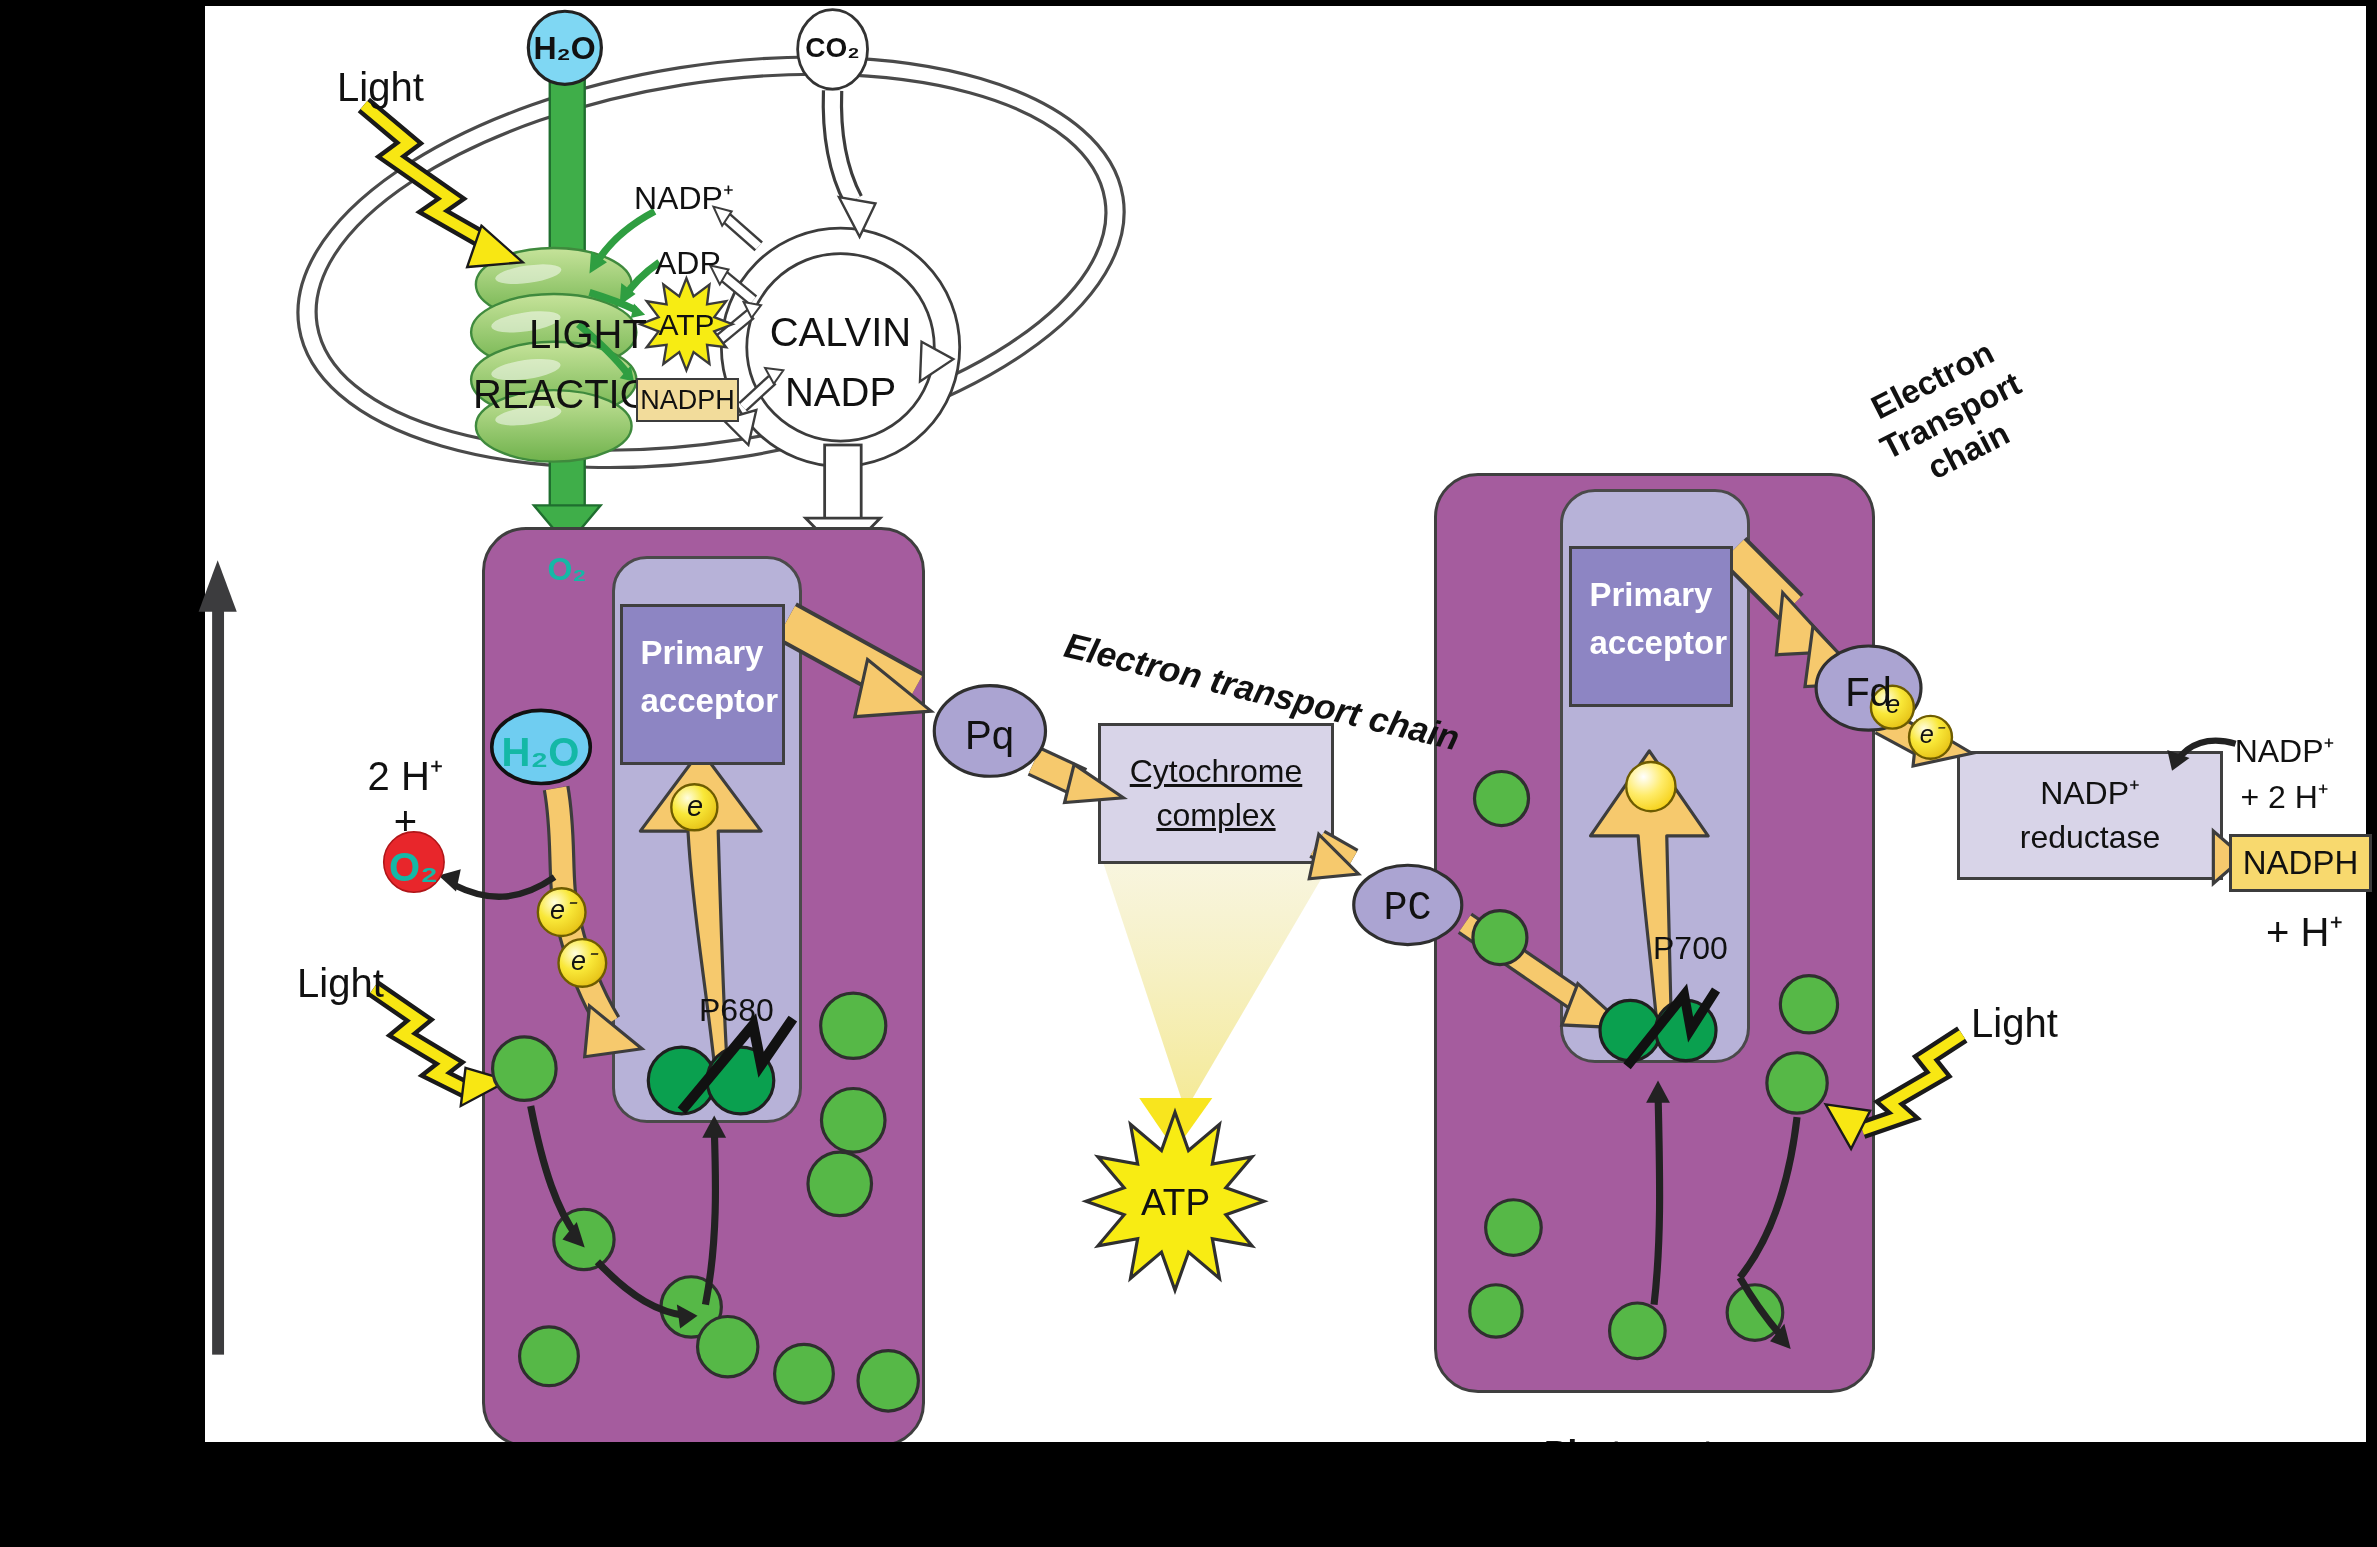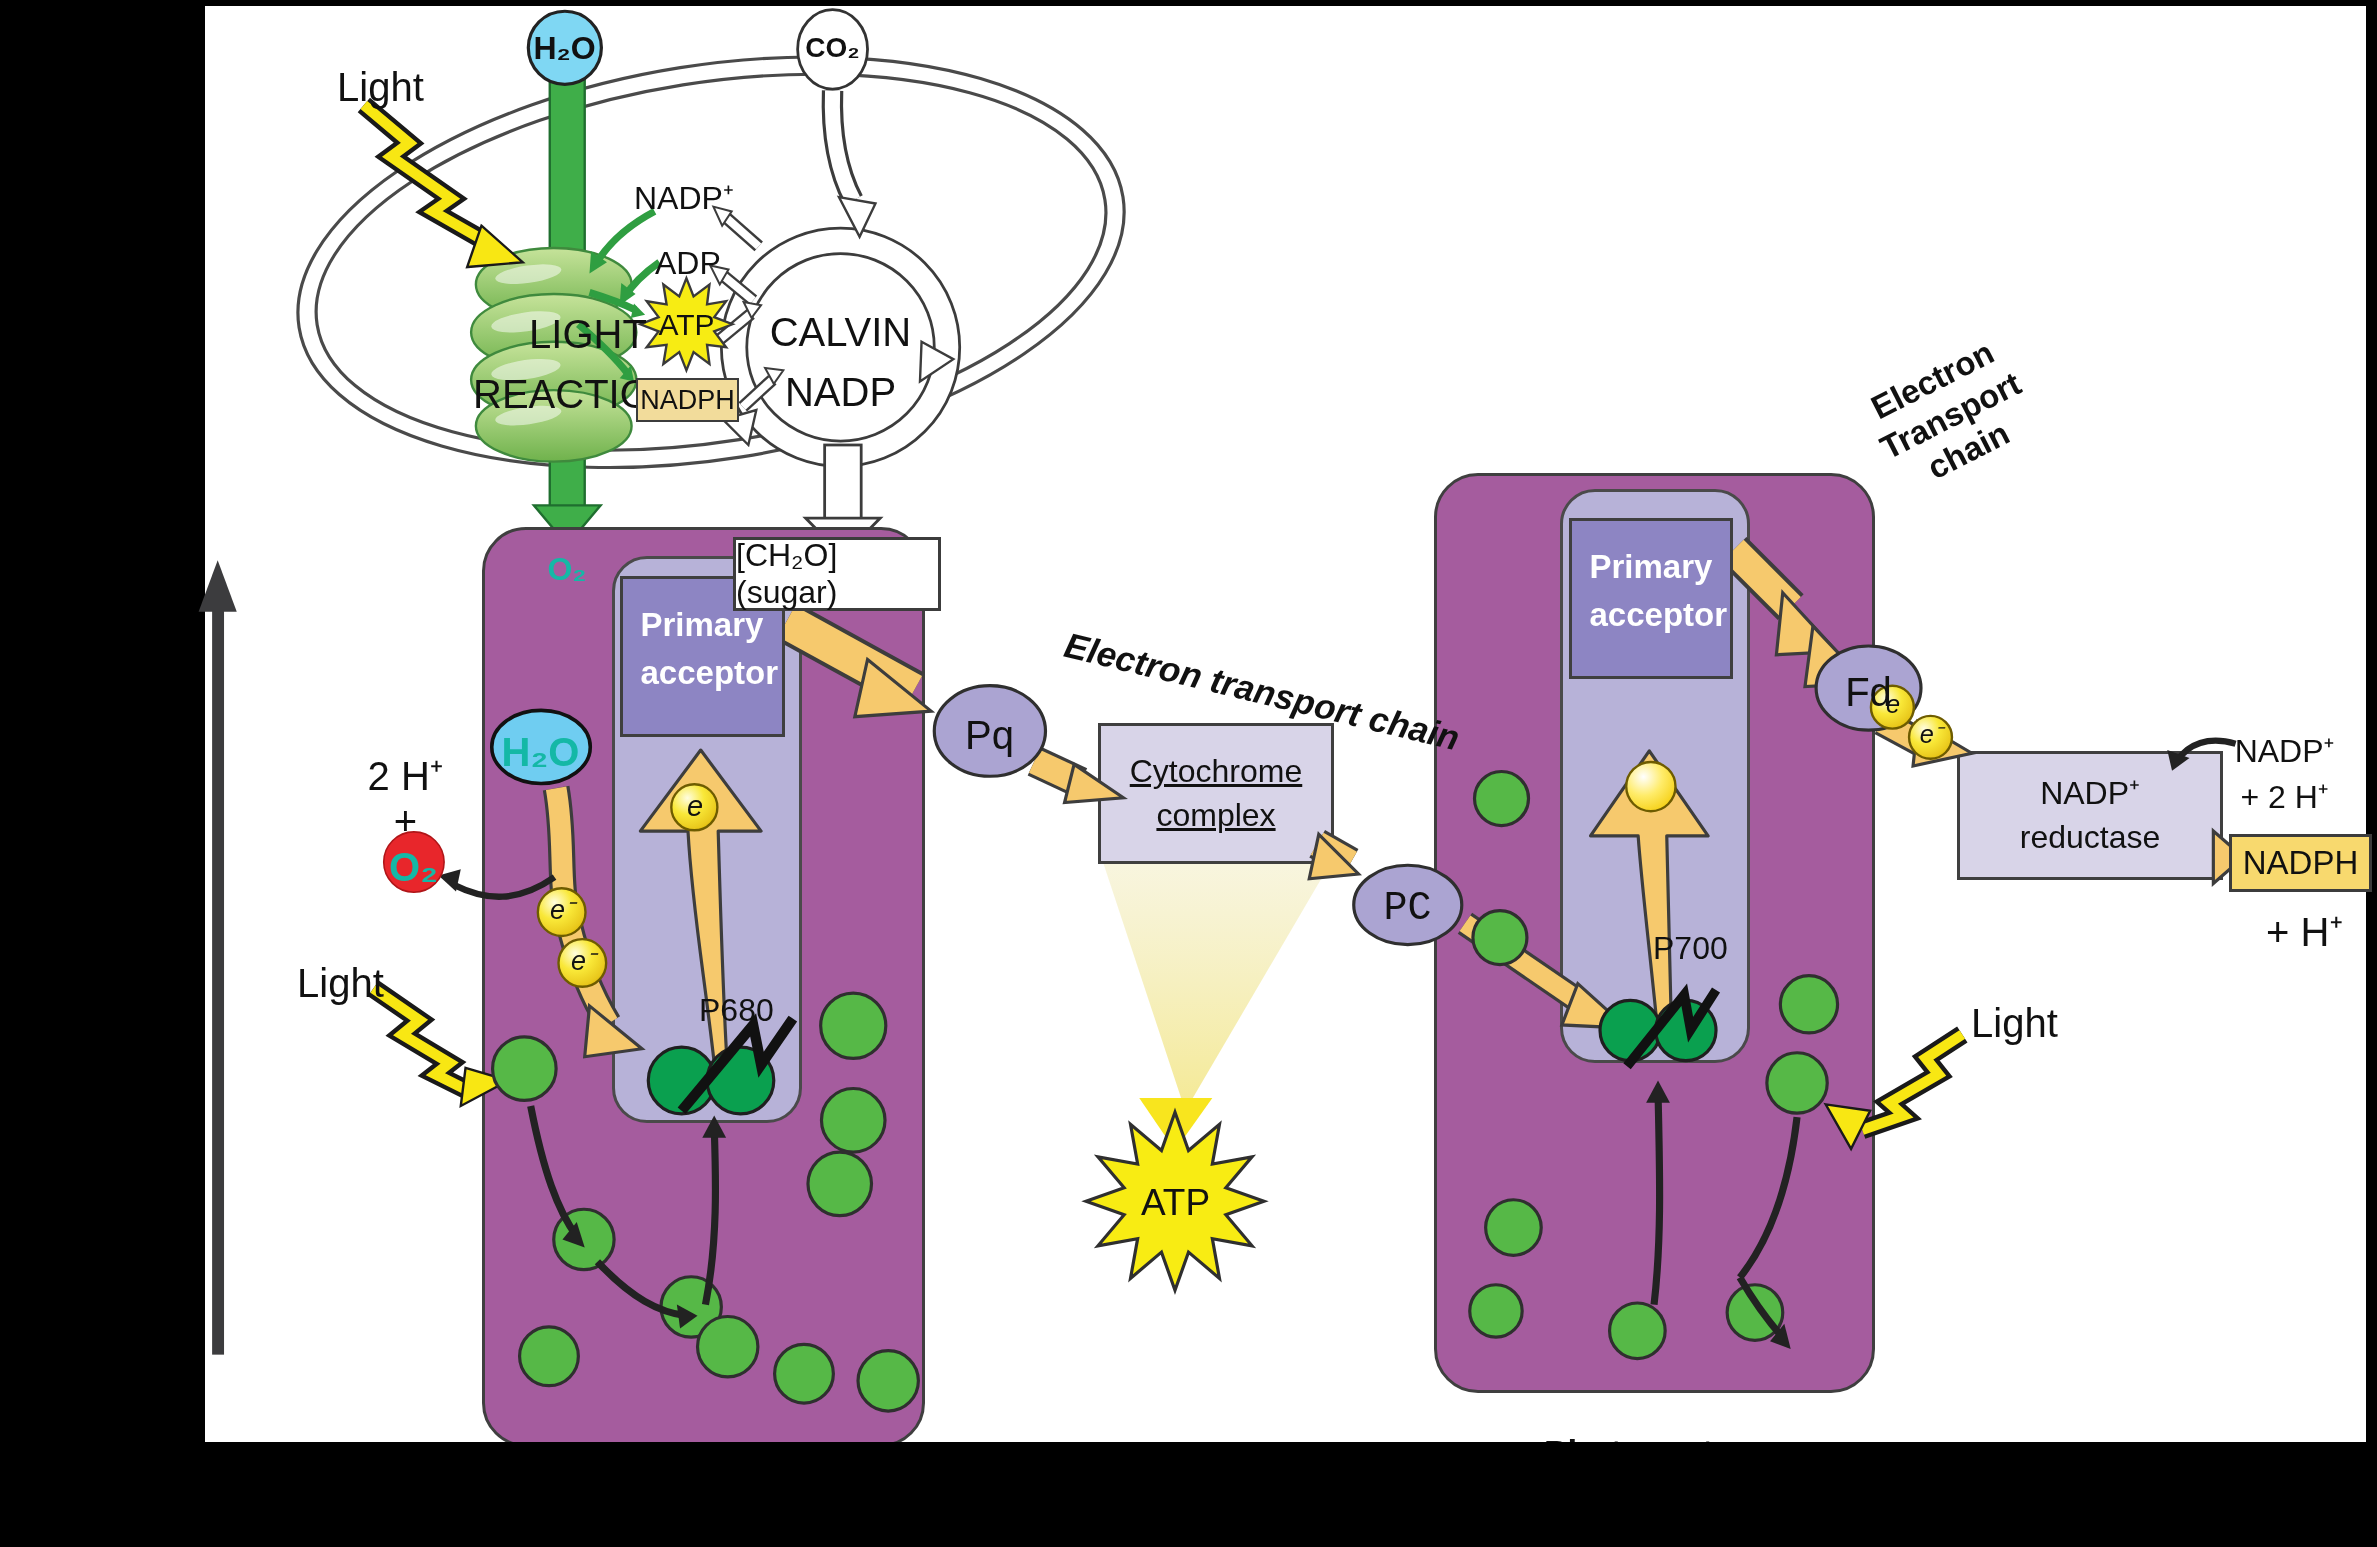--- a/index.html
+++ b/index.html
@@ -9,21 +9,21 @@
   #canvas{left:205px;top:6.4px;width:2161px;height:1436px;background:#ffffff;}
   svg.layer{left:0;top:0;width:2377px;height:1547px;pointer-events:none;}
   .lbl{position:absolute;white-space:nowrap;color:#111;font-size:40px;line-height:1.15;}
   .ctr{text-align:center;white-space:normal;}
   .bold{font-weight:bold;text-align:center;}
   .ital{font-style:italic;}
   .white{color:#14b8a6;}
   .purplebox{position:absolute;background:#a55c9e;border:3.2px solid #3f3f3f;border-radius:44px;}
   .innerbox{position:absolute;background:#b7b2d8;border:3.2px solid #4a4a4a;border-radius:35px;}
   .acceptor{position:absolute;background:#8d85c3;border:3.2px solid #3f3f3f;
-            color:#fff;font-weight:bold;font-size:33px;line-height:1.45;padding:22px 0 0 17.5px;}
+            color:#fff;font-weight:bold;font-size:33px;line-height:1.45;padding:22px 0 0 17.5px;margin-top:28px;}
   .lavbox{position:absolute;background:#d8d4e8;border:3.2px solid #3f3f3f;
           display:flex;flex-direction:column;justify-content:center;align-items:center;
           font-size:32px;line-height:1.35;}
   .whitebox{position:absolute;background:#fff;border:3.2px solid #3c3c3c;
             display:flex;justify-content:center;align-items:center;font-size:32px;}
   .tanbox{position:absolute;background:#f2dc9b;border:2.4px solid #3c3c3c;
           display:flex;justify-content:center;align-items:center;font-size:27px;}
   .goldbox{position:absolute;background:#f8d96e;border:3.2px solid #3c3c3c;
            display:flex;justify-content:center;align-items:center;font-size:33px;}
   #etc-mid{font-size:35px;font-weight:bold;font-style:italic;transform:rotate(13.5deg);transform-origin:left top;}
@@ -323,23 +323,20 @@
   </div>
   <div class="lbl ctr" style="left:759px;top:302px;width:163px;line-height:1.5;">
     <span>CALVIN</span><br>
     <span>NADP</span>
   </div>
   <div class="lbl ctr" style="left:639px;top:308px;width:95px;font-size:30px;">ATP</div>
   <div class="tanbox" style="left:636px;top:378px;width:99px;height:40px;">
     <span>NADPH</span>
   </div>
   <div class="lbl ctr bold white" style="left:525px;top:551px;width:84px;font-size:32px;">O₂</div>
-  <div class="whitebox" style="left:733px;top:537px;width:202px;height:68px;">
-    <span>[CH₂O] (sugar)</span>
-  </div>
 
   <div class="lbl ctr" style="left:362px;top:753px;width:87px;">2 H⁺</div>
   <div class="lbl ctr" style="left:362px;top:798px;width:87px;">+</div>
   <div class="lbl ctr bold white" style="left:370px;top:844px;width:87px;">O₂</div>
   <div class="lbl ctr bold white" style="left:493px;top:729px;width:95px;">H₂O</div>
   <div class="lbl" style="left:297px;top:960px;">Light</div>
   <div class="lbl" style="left:699px;top:992px;font-size:32px;">P680</div>
   <div class="lbl ctr ital" style="left:671px;top:790px;width:48px;font-size:29px;">e</div>
   <div class="lbl ctr ital" style="left:538px;top:895px;width:48px;font-size:27px;">e⁻</div>
   <div class="lbl ctr ital" style="left:559px;top:946px;width:48px;font-size:27px;">e⁻</div>

